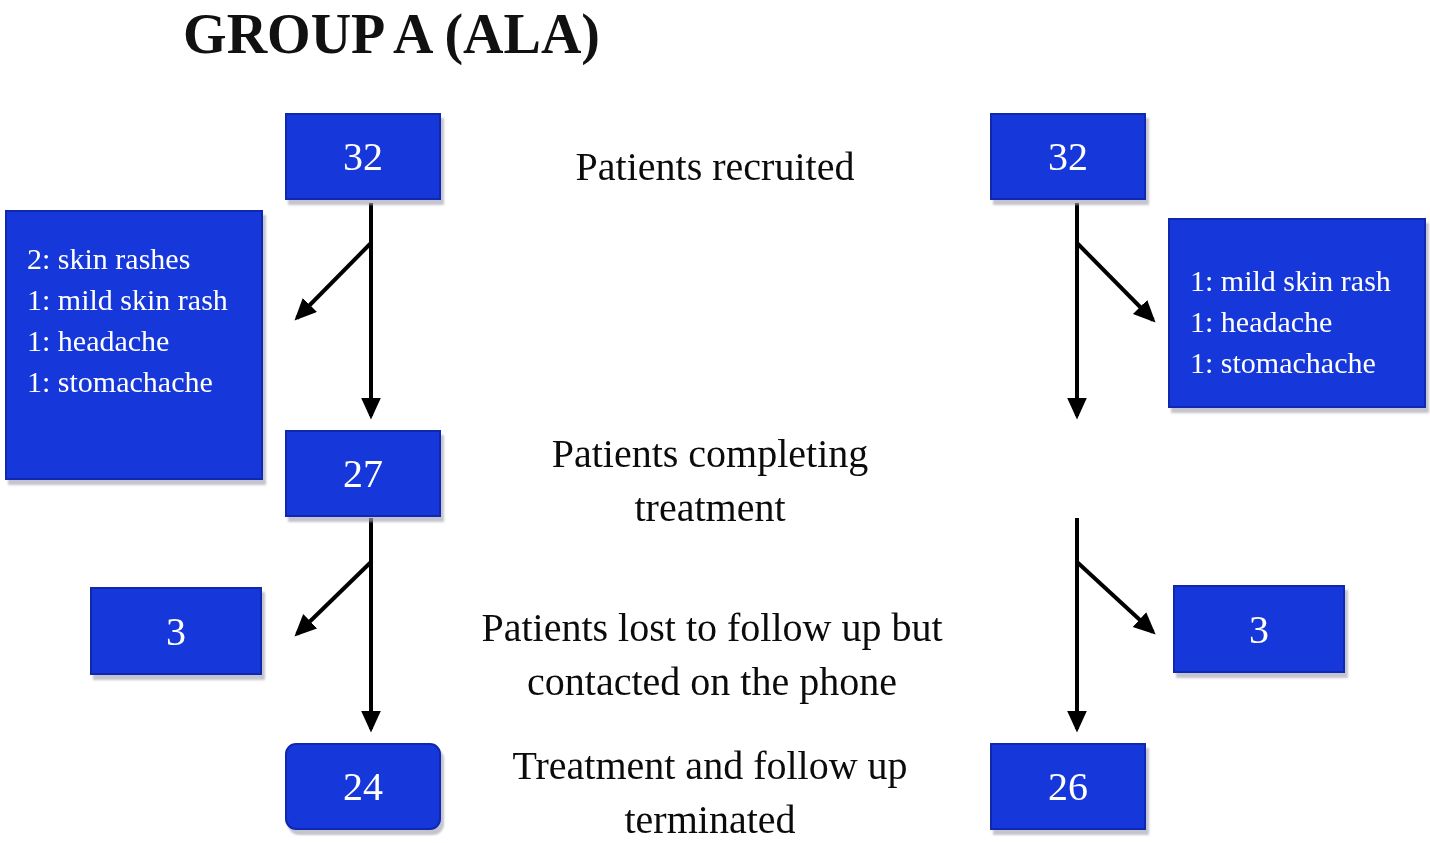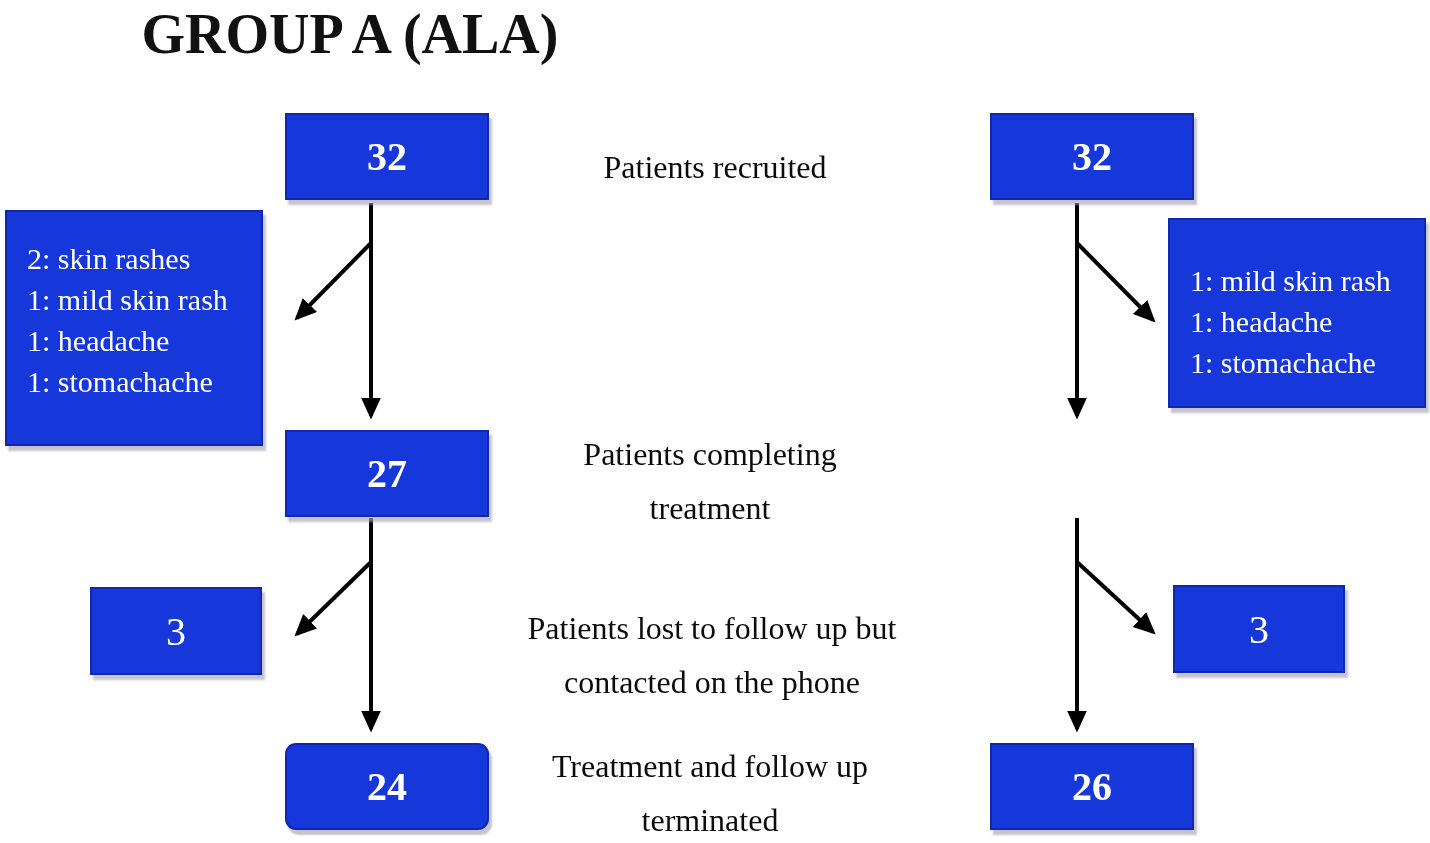--- a/index.html
+++ b/index.html
@@ -13,40 +13,40 @@
     height: 843px;
     background: #ffffff;
     overflow: hidden;
   }
   .title {
     position: absolute;
     top: 2px;
     font-size: 56px;
     font-weight: bold;
     color: #111111;
-    text-align: center;
+    text-align: right;
     letter-spacing: 0px;
     white-space: nowrap;
   }
   #title-a { left: 100px; width: 500px; }
   #title-p { left: 862px; width: 500px; }
 
   .bluebox {
     position: absolute;
     background: #1637d9;
     border: 2px solid #1028b0;
     box-sizing: border-box;
     box-shadow: 3px 5px 2px rgba(165,165,180,0.65);
     color: #ffffff;
     display: flex;
     align-items: center;
     justify-content: center;
     font-size: 40px;
   }
-  .valuebox { width: 204px; height: 87px; font-weight: bold; }
+  .valuebox { width: 156px; height: 87px; }
 
   #box-a-recruited  { left: 285px;  top: 113px; }
   #box-p-recruited  { left: 990px;  top: 113px; }
   #box-a-completing { left: 285px;  top: 430px; }
   #box-p-completing { left: 990px;  top: 430px; }
   #box-a-lost       { left: 90px;   top: 587px; width: 172px; height: 88px; }
   #box-p-lost       { left: 1173px; top: 585px; width: 172px; height: 88px; }
   #box-a-terminated { left: 285px;  top: 743px; border-radius: 11px; }
   #box-p-terminated { left: 990px;  top: 743px; text-align: right; }
 
@@ -55,28 +55,28 @@
     background: #1637d9;
     border: 2px solid #1028b0;
     box-sizing: border-box;
     box-shadow: 3px 5px 2px rgba(165,165,180,0.65);
     color: #ffffff;
     font-size: 30px;
     line-height: 41px;
     display: block;
     padding-left: 20px;
   }
-  #sidebox-a { left: 5px;    top: 210px; width: 258px; height: 236px; padding-top: 26px; }
+  #sidebox-a { left: 5px;    top: 210px; width: 258px; height: 270px; padding-top: 26px; }
   #sidebox-p { left: 1168px; top: 218px; width: 258px; height: 190px; padding-top: 40px; }
   .sidebox .reason-line { display: block; }
 
   .center-label {
     position: absolute;
     color: #0b0b0b;
-    font-size: 32px;
+    font-size: 40px;
     line-height: 54px;
     text-align: center;
     white-space: pre-line;
   }
   #label-recruited  { left: 455px; top: 140px; width: 520px; }
   #label-dropouts   { left: 355px; top: 296px; width: 720px; }
   #label-completing { left: 460px; top: 427px; width: 500px; text-align: center; }
   #label-lost       { left: 412px; top: 581px; width: 600px; margin-top: 20px; }
   #label-terminated { left: 460px; top: 739px; width: 500px; }
 

